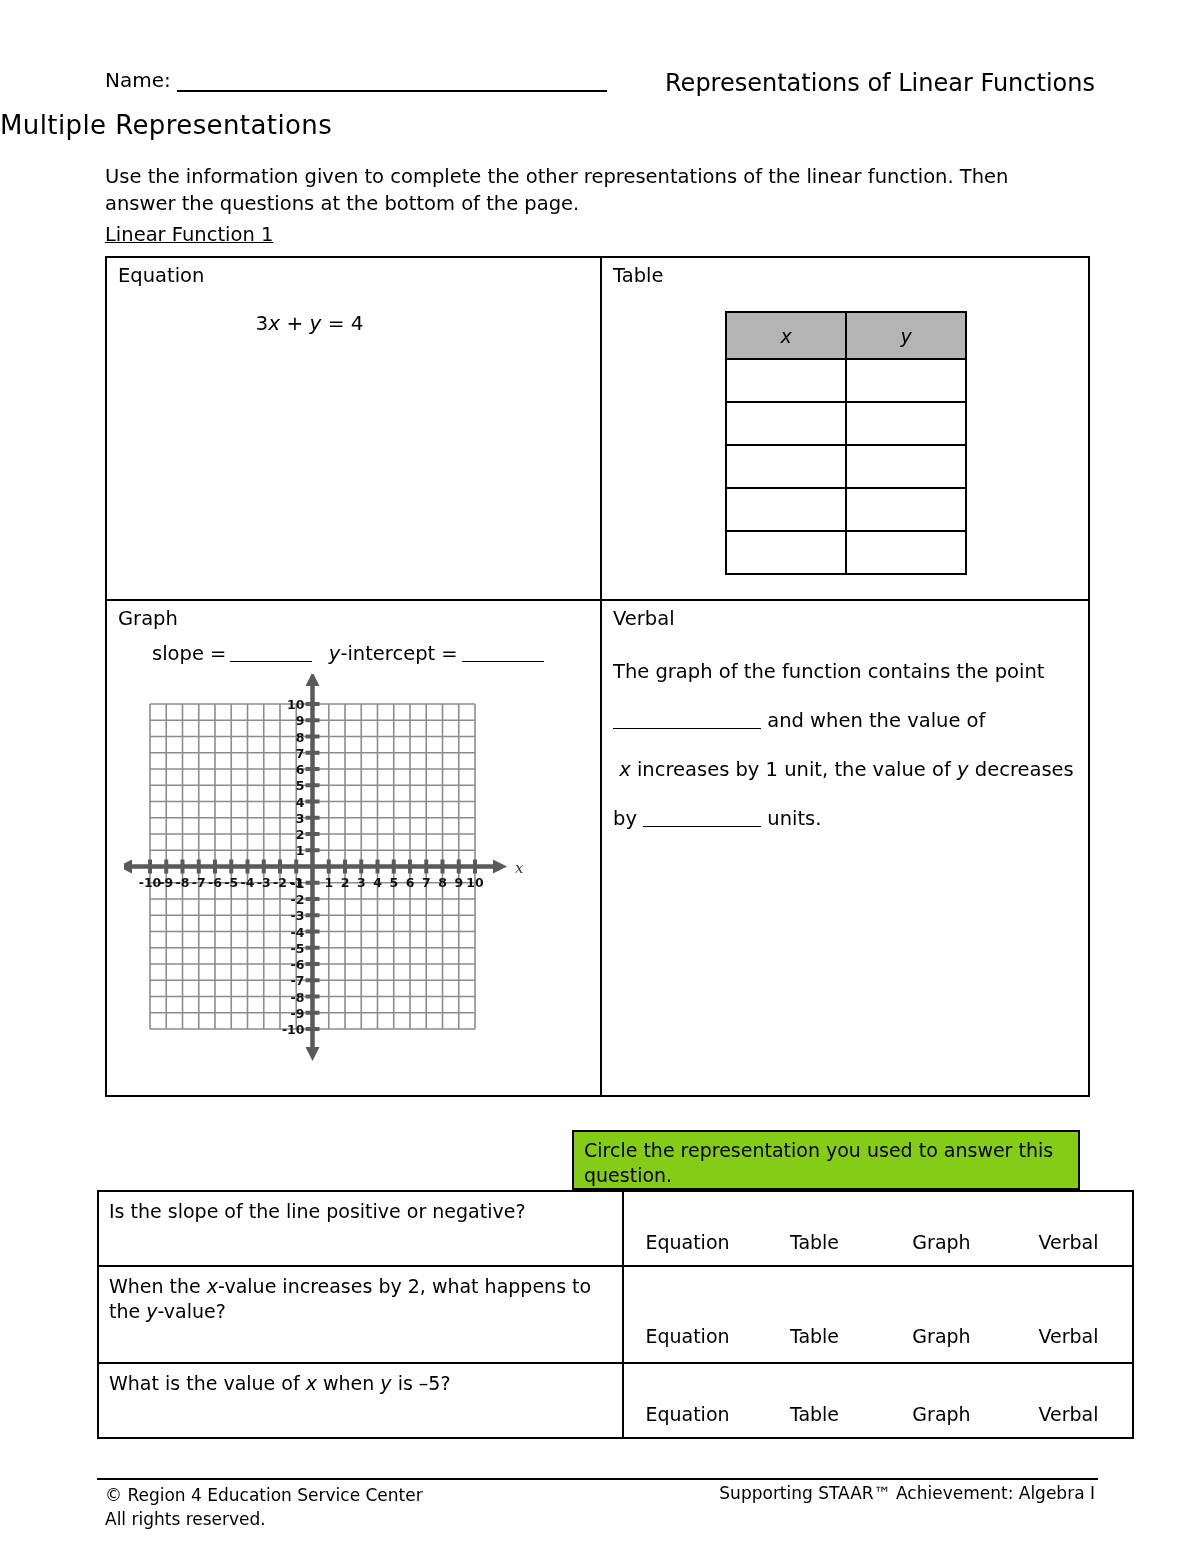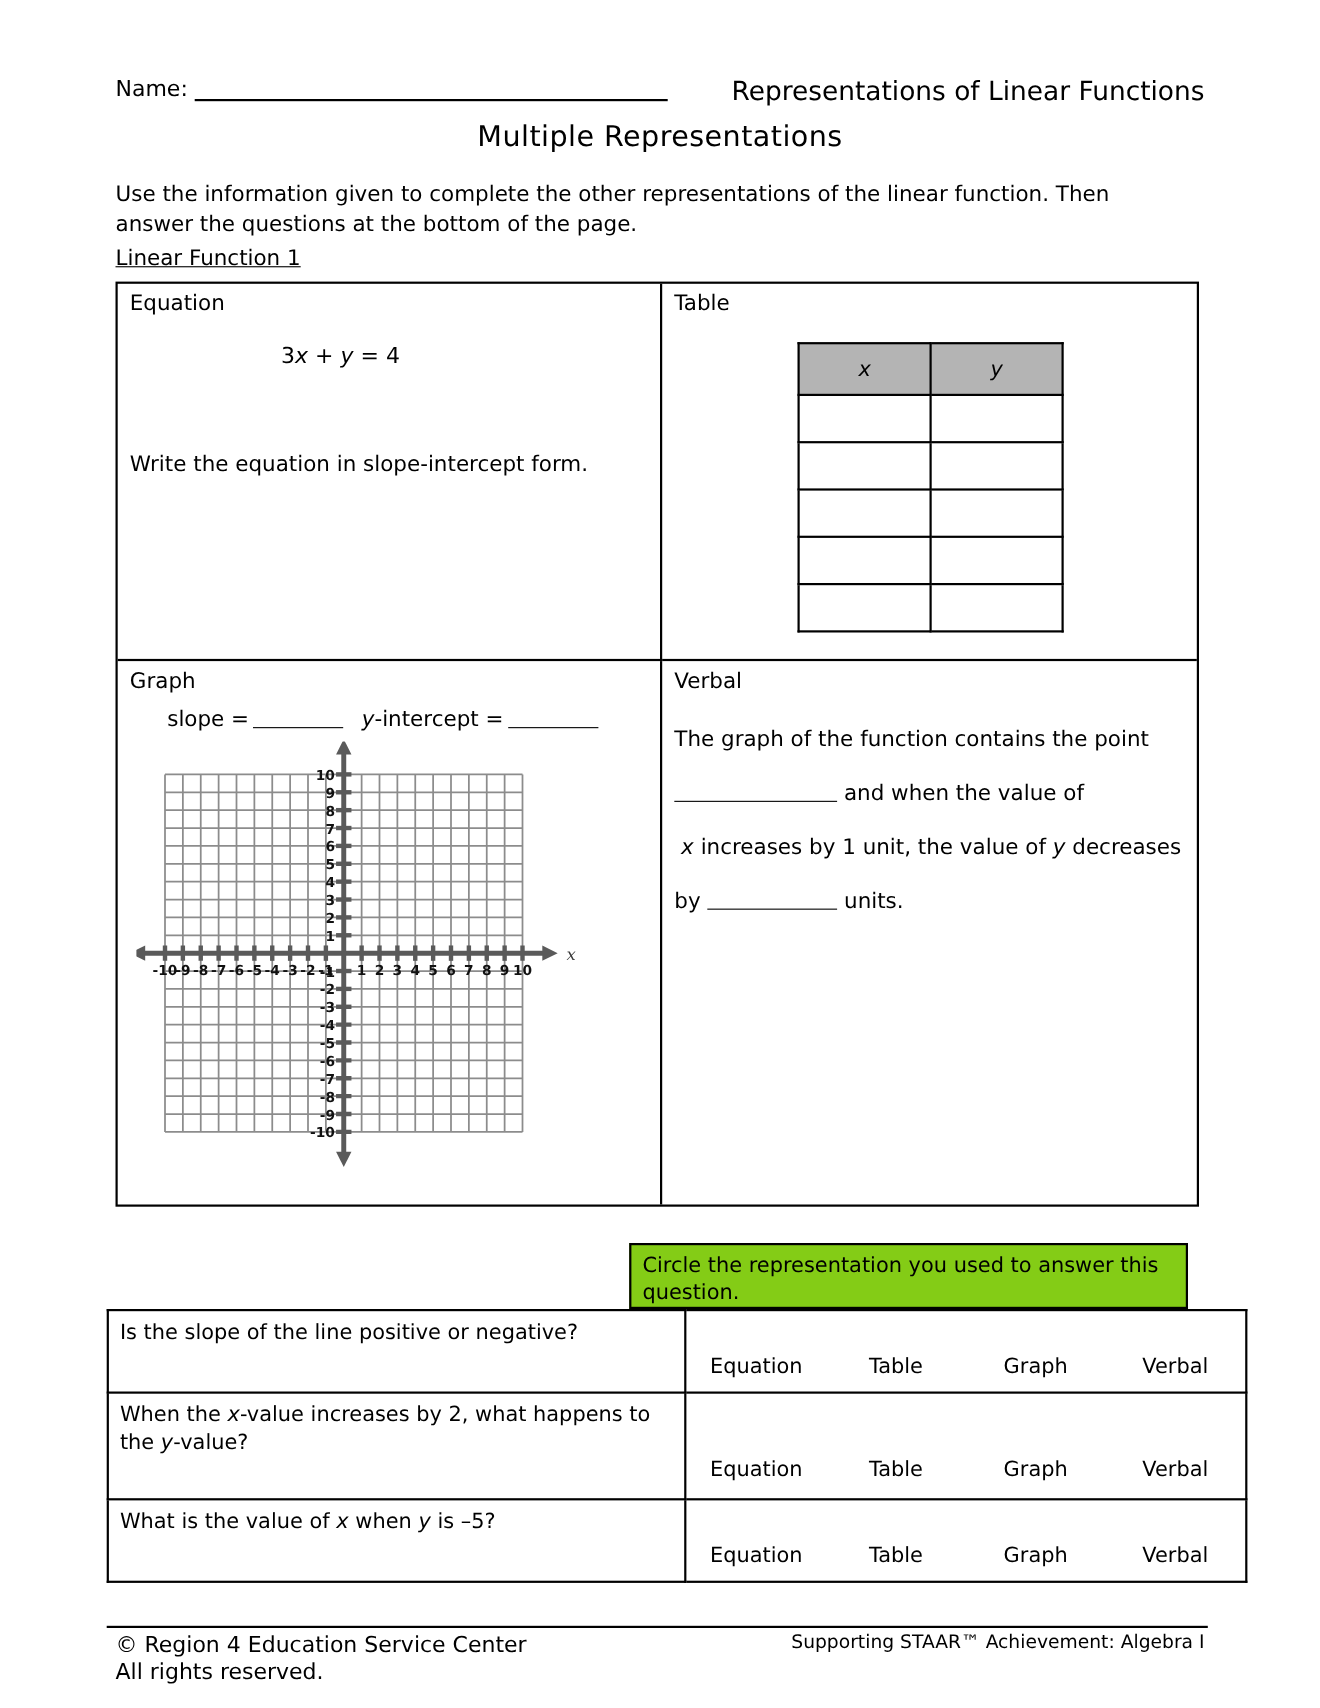--- a/index.html
+++ b/index.html
@@ -43,21 +43,20 @@
     top: 1px;
     font-size: 24px;
     white-space: nowrap;
   }
 
   #page-title {
     position: absolute;
     left: 0;
     top: 110px;
     width: 1200px;
-    text-align: center;
     font-size: 26px;
     letter-spacing: 0.4px;
   }
 
   #instructions {
     position: absolute;
     left: 105px;
     top: 163px;
     width: 930px;
     font-size: 19.5px;
@@ -239,21 +238,21 @@
     position: absolute;
     left: 97px;
     top: 1478px;
     width: 1001px;
     border-top: 2.5px solid #000;
   }
   #footer-left {
     position: absolute;
     left: 105px;
     top: 1483px;
-    font-size: 20px;
+    font-size: 17px;
     line-height: 24px;
   }
   #footer-right {
     position: absolute;
     right: 105px;
     top: 1483px;
     font-size: 17px;
     white-space: nowrap;
   }
 
@@ -273,21 +272,20 @@
 
 <div id="instructions">Use the information given to complete the other representations of the linear function. Then answer the questions at the bottom of the page.</div>
 
 <div id="section-label">Linear Function 1</div>
 
 <div id="main-box">
 
   <div class="quad" id="quad-equation">
     <div class="quad-title">Equation</div>
     <div id="equation-expr"><span>3</span><span class="var">x</span> <span>+</span> <span class="var">y</span> <span>=</span> <span>4</span></div>
-    <div id="equation-prompt">Write the equation in slope-intercept form.</div>
   </div>
 
   <div class="quad" id="quad-table">
     <div class="quad-title">Table</div>
     <table id="xy-table">
       <tbody>
           <tr class="head">
         <td>x</td>
         <td>y</td>
       </tr>

